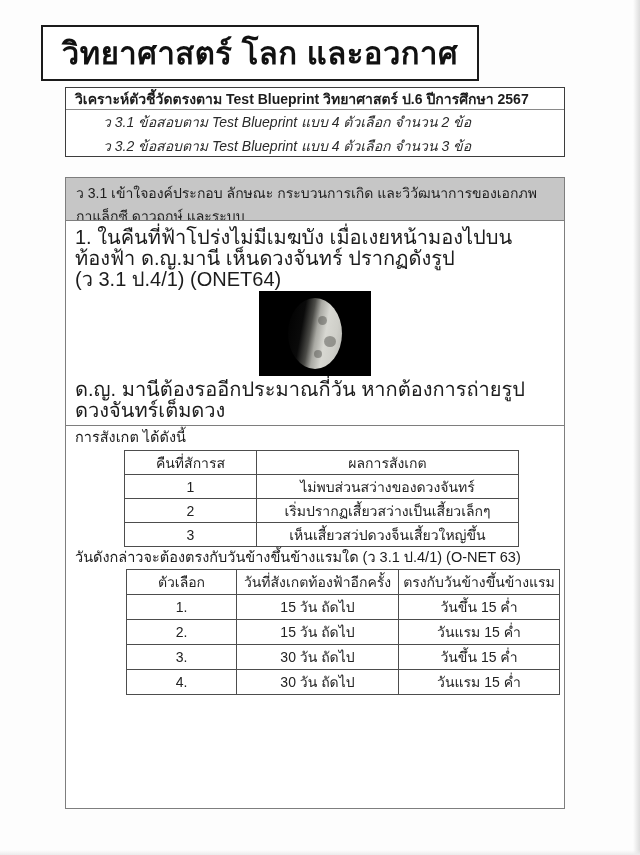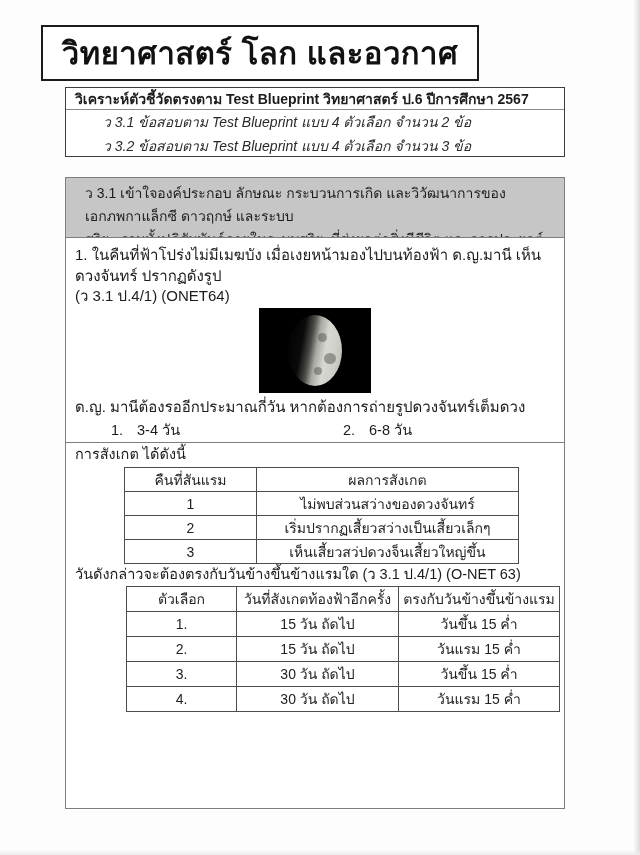--- a/index.html
+++ b/index.html
@@ -44,27 +44,27 @@
   }
   .analysis-line:first-of-type { margin-top: 1px; }
 
   
   .main-box {
     position: absolute; left: 65px; top: 177px; width: 500px; height: 632px;
     background: #fff; border: 1px solid #7e7e7e; overflow: hidden;
   }
   .indicator {
     background: #c6c6c6; border-bottom: 1px solid #7e7e7e;
-    height: 60px; padding: 4px 19px 0; overflow: hidden;
+    height: 43px; padding: 4px 10px 0; overflow: hidden;
   }
   .indicator div { font-size: 14px; line-height: 23px; color: #1d1d1d; }
 
   
   .q1 { height: 205px; border-bottom: 1px solid #7e7e7e; overflow: hidden; }
-  .q-text { font-size: 15px; line-height: 21px; padding: 0 9px; }
+  .q-text { font-size: 20px; line-height: 21px; padding: 0 9px; }
   .q1 .q-line1 { margin-top: 6px; }
   .q1 .q-line2 { line-height: 20px; }
   .moon-img {
     width: 112px; height: 85px; background: #000;
     margin: 2px auto 0; position: relative; overflow: hidden;
   }
   .moon-disc {
     position: absolute; left: 29px; top: 7px; width: 54px; height: 71px;
     border-radius: 50%;
     background: linear-gradient(100deg,
@@ -156,21 +156,21 @@
   <div class="q2">
     <div class="q-line">การสังเกต ได้ดังนี้</div>
 
     <table class="obs-table">
       <colgroup>
           <col class="c1">
           <col class="c2">
         </colgroup>
       <thead>
         <tr>
-          <th>คืนที่สันแรม</th>
+          <th>คืนที่สัการส</th>
           <th>ผลการสังเกต</th>
         </tr>
       </thead>
       <tbody>
           <tr>
             <td>1</td>
             <td>ไม่พบส่วนสว่างของดวงจันทร์</td>
           </tr>
           <tr>
             <td>2</td>

